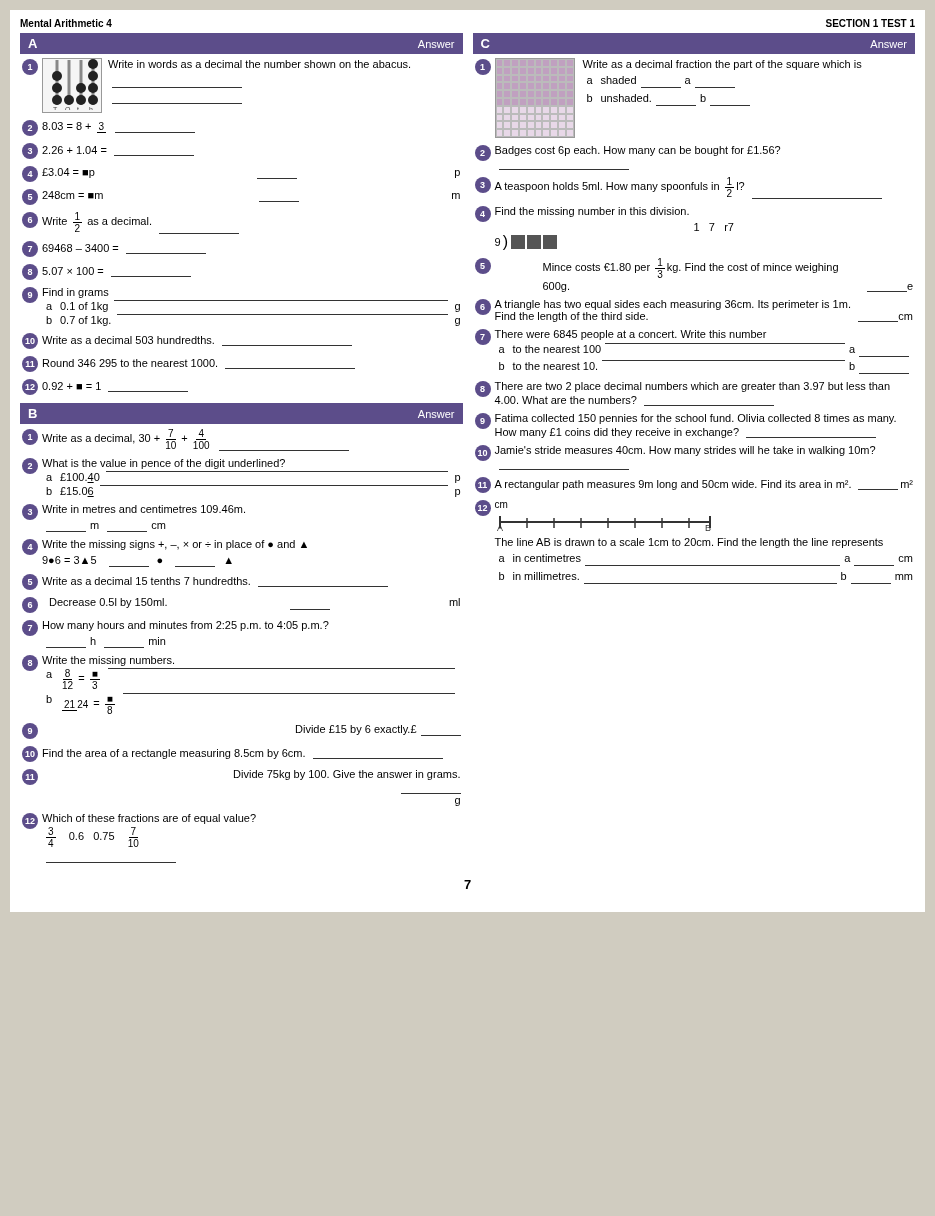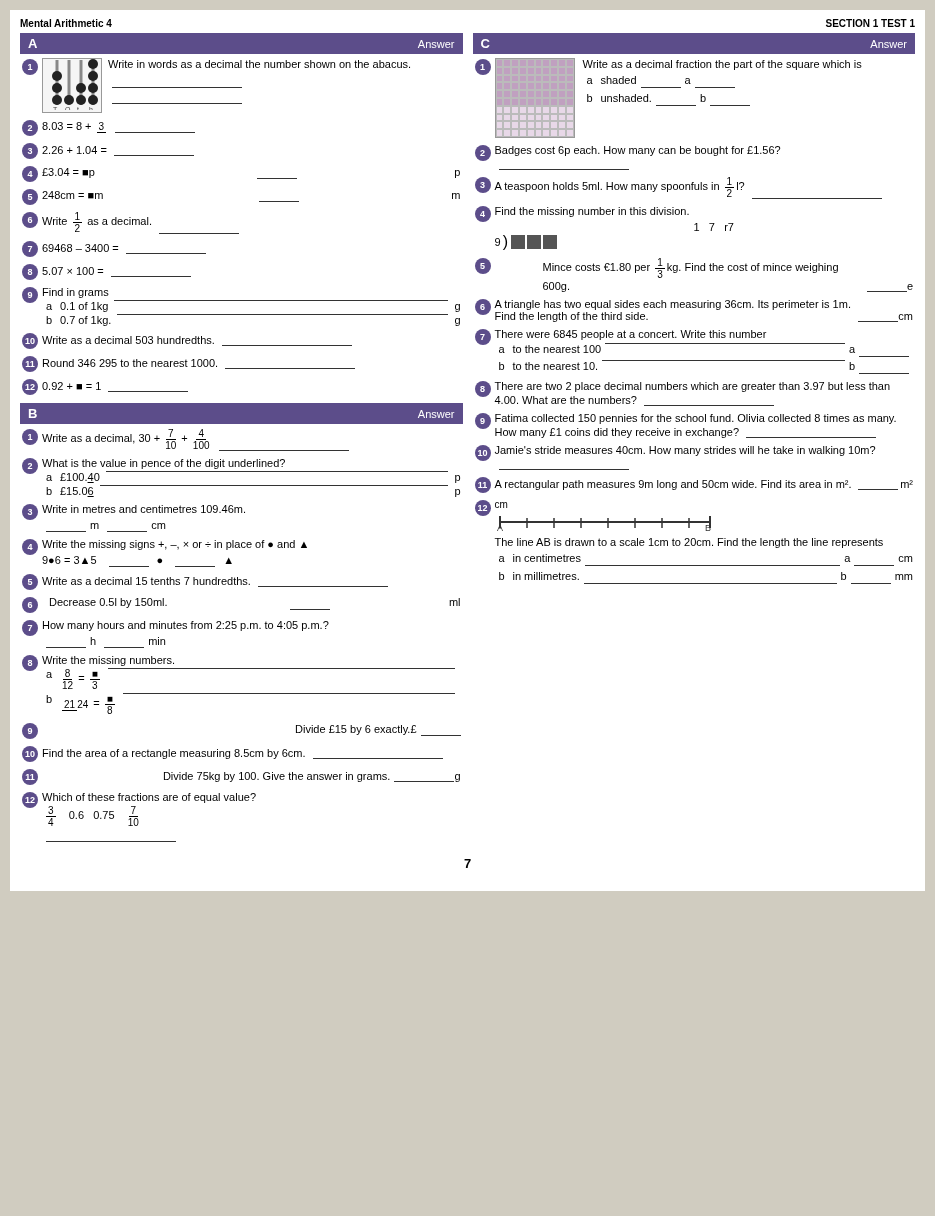--- a/index.html
+++ b/index.html
@@ -454,21 +454,21 @@
         <div class="question">
           <div class="q-num">10</div>
           <div class="q-body">
             <span>Find the area of a rectangle measuring 8.5cm by 6cm.</span>
             <span class="answer-line answer-line-long"></span>
           </div>
         </div>
 
         <div class="question">
           <div class="q-num">11</div>
-          <div class="q-body" style="display:flex;align-items:flex-end;justify-content:flex-end;width:100%;">
+          <div class="q-body" style="display:flex;align-items:flex-end;justify-content:flex-start;width:100%;flex-direction:column;">
             <span>Divide 75kg by 100. Give the answer in grams.</span>
             <span class="answer-line" style="min-width:60px;"></span>
             <span>g</span>
           </div>
         </div>
 
         <div class="question">
           <div class="q-num">12</div>
           <div class="q-body">
             <span>Which of these fractions are of equal value?</span>

